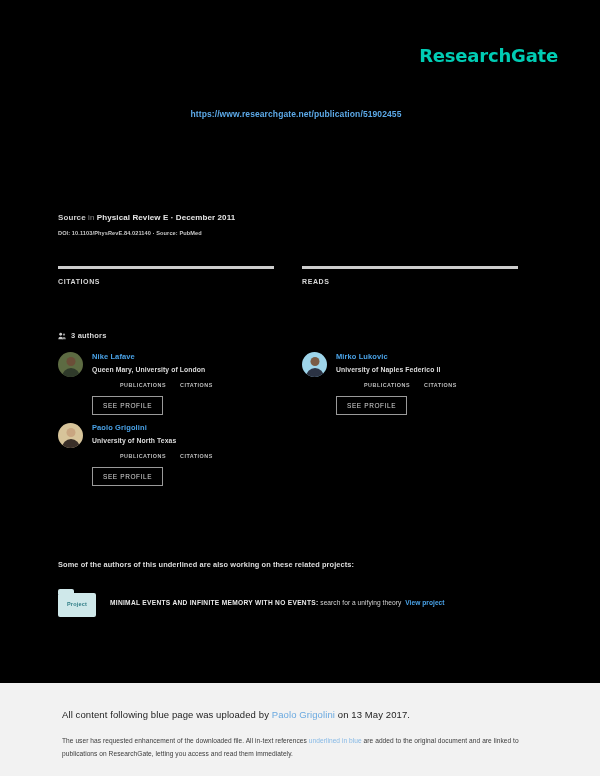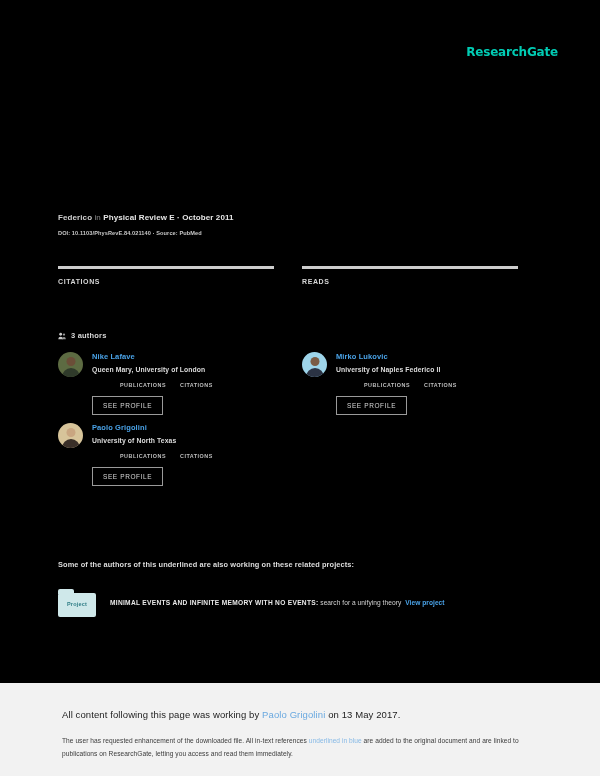--- a/index.html
+++ b/index.html
@@ -23,21 +23,21 @@
     width: 600px;
     height: 683px;
     background: #000000;
   }
 
   
   .logo {
     position: absolute;
     right: 42px;
     top: 45px;
-    font-size: 12px;
+    font-size: 18px;
     font-weight: bold;
     letter-spacing: -0.2px;
     color: #00ccb4;
     font-family: "DejaVu Sans", sans-serif;
   }
 
   
   .url-line {
     position: absolute;
     left: 0; right: 0;
@@ -319,26 +319,29 @@
     text-decoration: none;
   }
 </style>
 </head>
 <body>
 
 <div class="page">
 
   <div class="logo">ResearchGate</div>
 
+  <div class="url-line">
+    <a href="#">https://www.researchgate.net/publication/51902455</a>
+  </div>
 
   <div class="meta">
     <div class="meta-line1">
-      <span class="meta-kind">Federico</span>
+      <span class="meta-kind">Source</span>
       <span class="meta-in">in</span>
-      <span class="meta-venue">Physical Review E · October 2011</span>
+      <span class="meta-venue">Physical Review E · December 2011</span>
     </div>
     <div class="meta-doi">DOI: 10.1103/PhysRevE.84.021140 · Source: PubMed</div>
   </div>
 
   <div class="stats">
     <div class="stat-col">
       <div class="stat-rule"></div>
       <div class="stat-label">CITATIONS</div>
       <div class="stat-value"></div>
     </div>
@@ -430,15 +433,15 @@
       <div class="ftext">Project</div>
     </div>
     <div class="project-text">
       <span class="project-title">MINIMAL EVENTS AND INFINITE MEMORY WITH NO EVENTS:</span><span class="project-sub"> search for a unifying theory</span><a class="view-project" href="#">View project</a>
     </div>
   </div>
 
 </div>
 
 <div class="footer">
-  <div class="footer-main"><span>All content following this page was working by </span><a href="#">Paolo Grigolini</a><span> on 13 May 2017.</span></div>
+  <div class="footer-main"><span>All content following blue page was uploaded by </span><a href="#">Paolo Grigolini</a><span> on 13 May 2017.</span></div>
   <div class="footer-sub"><span>The user has requested enhancement of the downloaded file. All in-text references </span><a href="#">underlined in blue</a><span> are added to the original document and are linked to publications on ResearchGate, letting you access and read them immediately.</span></div>
 </div>
 
 </body></html>

